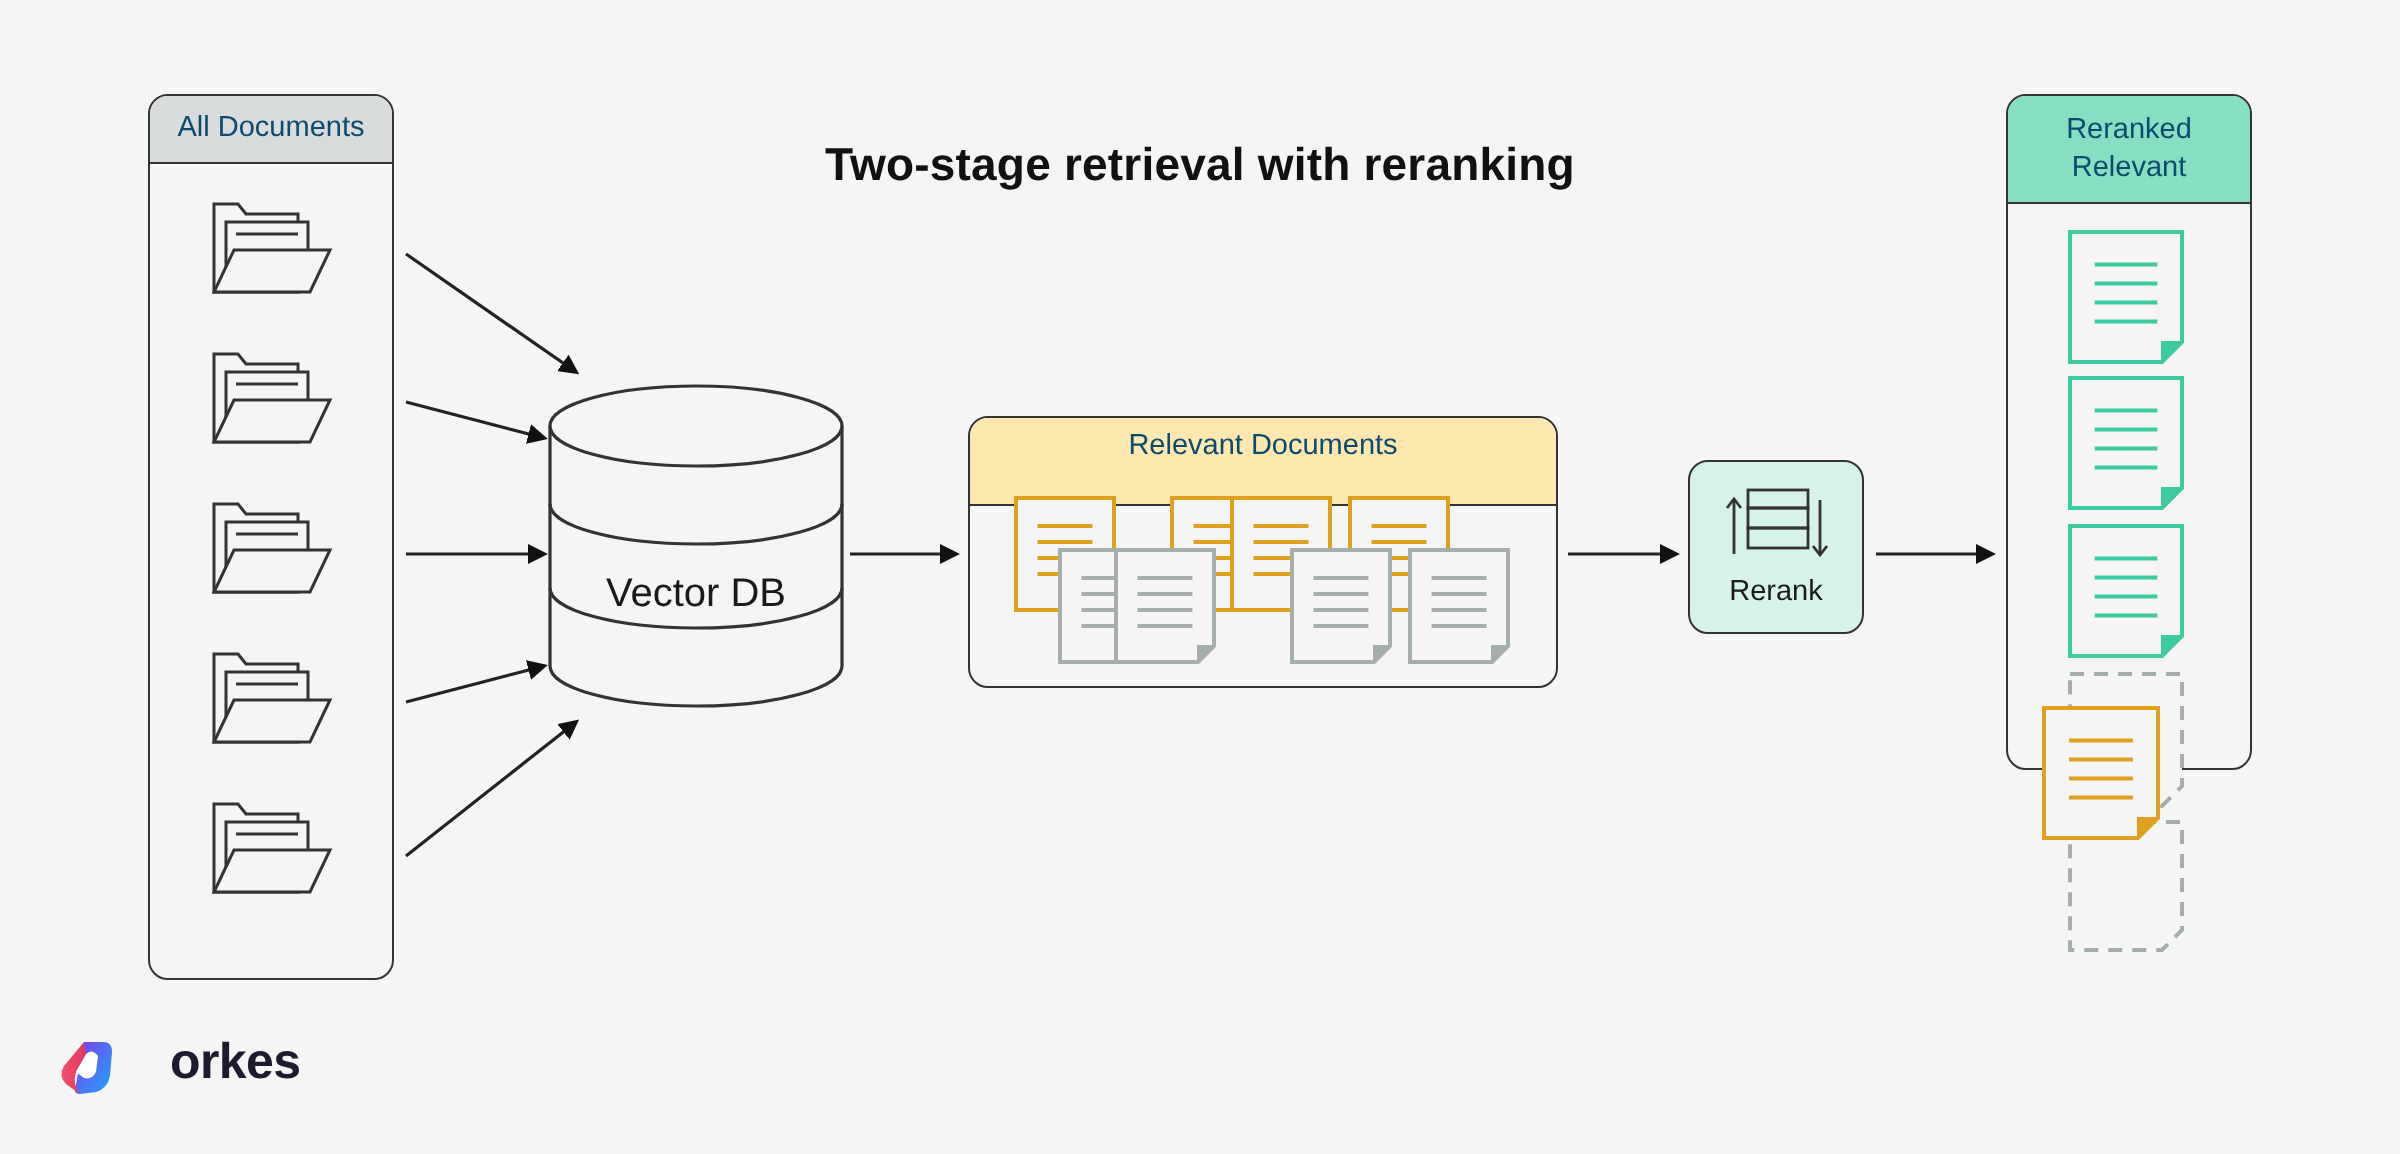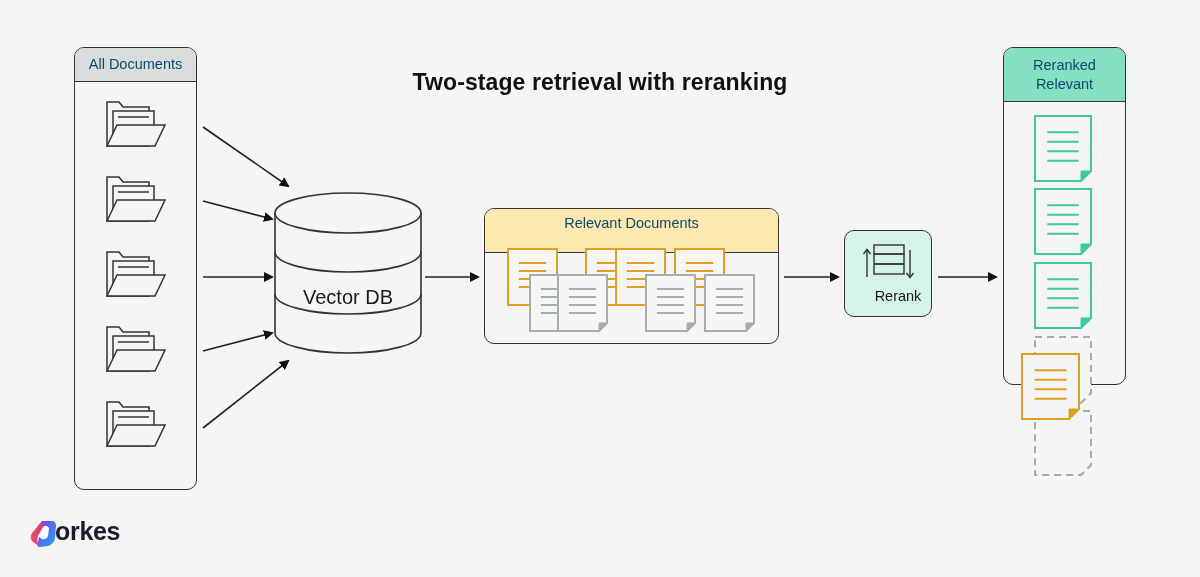--- a/index.html
+++ b/index.html
@@ -20,25 +20,25 @@
     #all-docs { left: 74px; top: 47px; width: 123px; height: 443px; }
     #all-docs .panel-header { background: #d8dcdc; height: 34px; line-height: 32px; }
     #reranked { left: 1003px; top: 47px; width: 123px; height: 338px; }
     #reranked .panel-header { background: #86dfc2; height: 54px; padding-top: 8px; line-height: 19px; }
     #relevant { left: 484px; top: 208px; width: 295px; height: 136px; }
     #relevant .panel-header { background: #fde8b0; height: 44px; line-height: 28px; }
     #rerank-box {
       position: absolute; left: 844px; top: 230px; width: 88px; height: 87px; border: 1.5px solid #333;
       border-radius: 10px; background: #d6f3e8; box-sizing: border-box; text-align: center;
     }
-    #rerank-box .lbl { position: absolute; left: 0; width: 100%; top: 57px; font-size: 14.5px; color: #1a1a1a; padding-left: 10px; }
+    #rerank-box .lbl { position: absolute; left: 0; width: 100%; top: 57px; font-size: 14.5px; color: #1a1a1a; }
     .db-label { position: absolute; left: 275px; width: 146px; top: 286px; text-align: center; font-size: 20px; color: #1a1a1a; }
     svg.overlay { position: absolute; left: 0; top: 0; }
     .logo { position: absolute; left: 28px; top: 518px; width: 120px; height: 32px; }
-    .logo-text { position: absolute; left: 55px; top: 517px; font-size: 25px; font-weight: bold; color: #1c1c2e; letter-spacing: -0.3px; }
+    .logo-text { position: absolute; left: 55px; top: 517px; font-size: 25px; font-weight: bold; color: #1c1c2e; letter-spacing: -0.3px; padding-left: 30px; }
   </style>
 </head>
 <body>
 
 <div class="title">Two-stage retrieval with reranking</div>
 
 <div class="panel" id="all-docs">
   <div class="panel-header">All Documents</div>
 </div>
 

